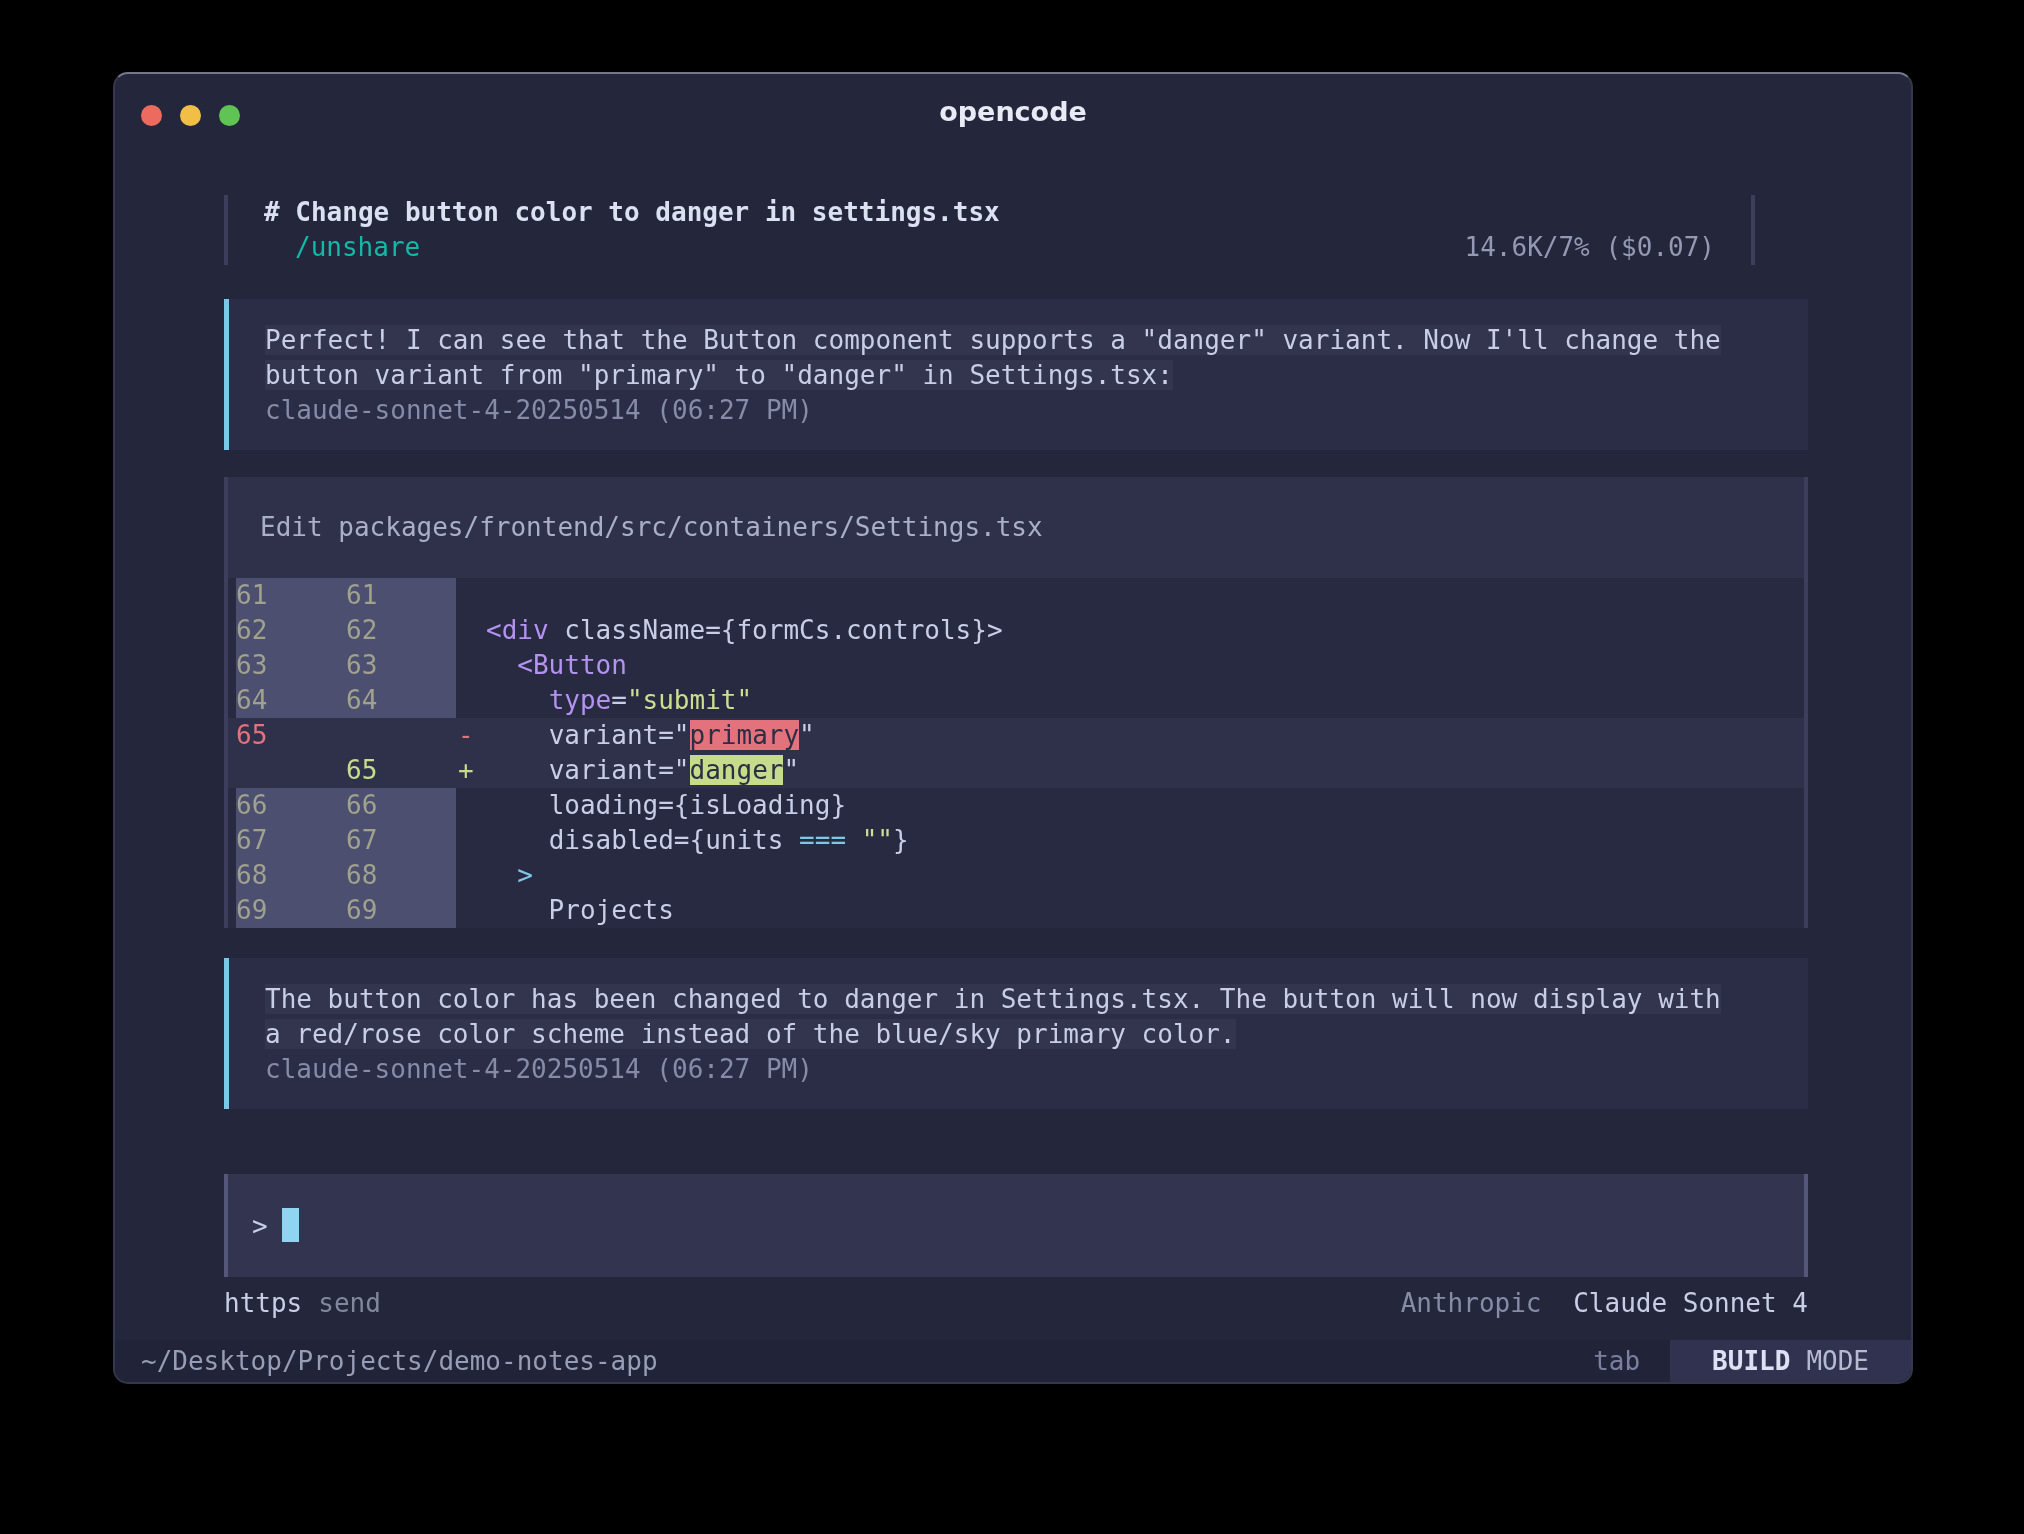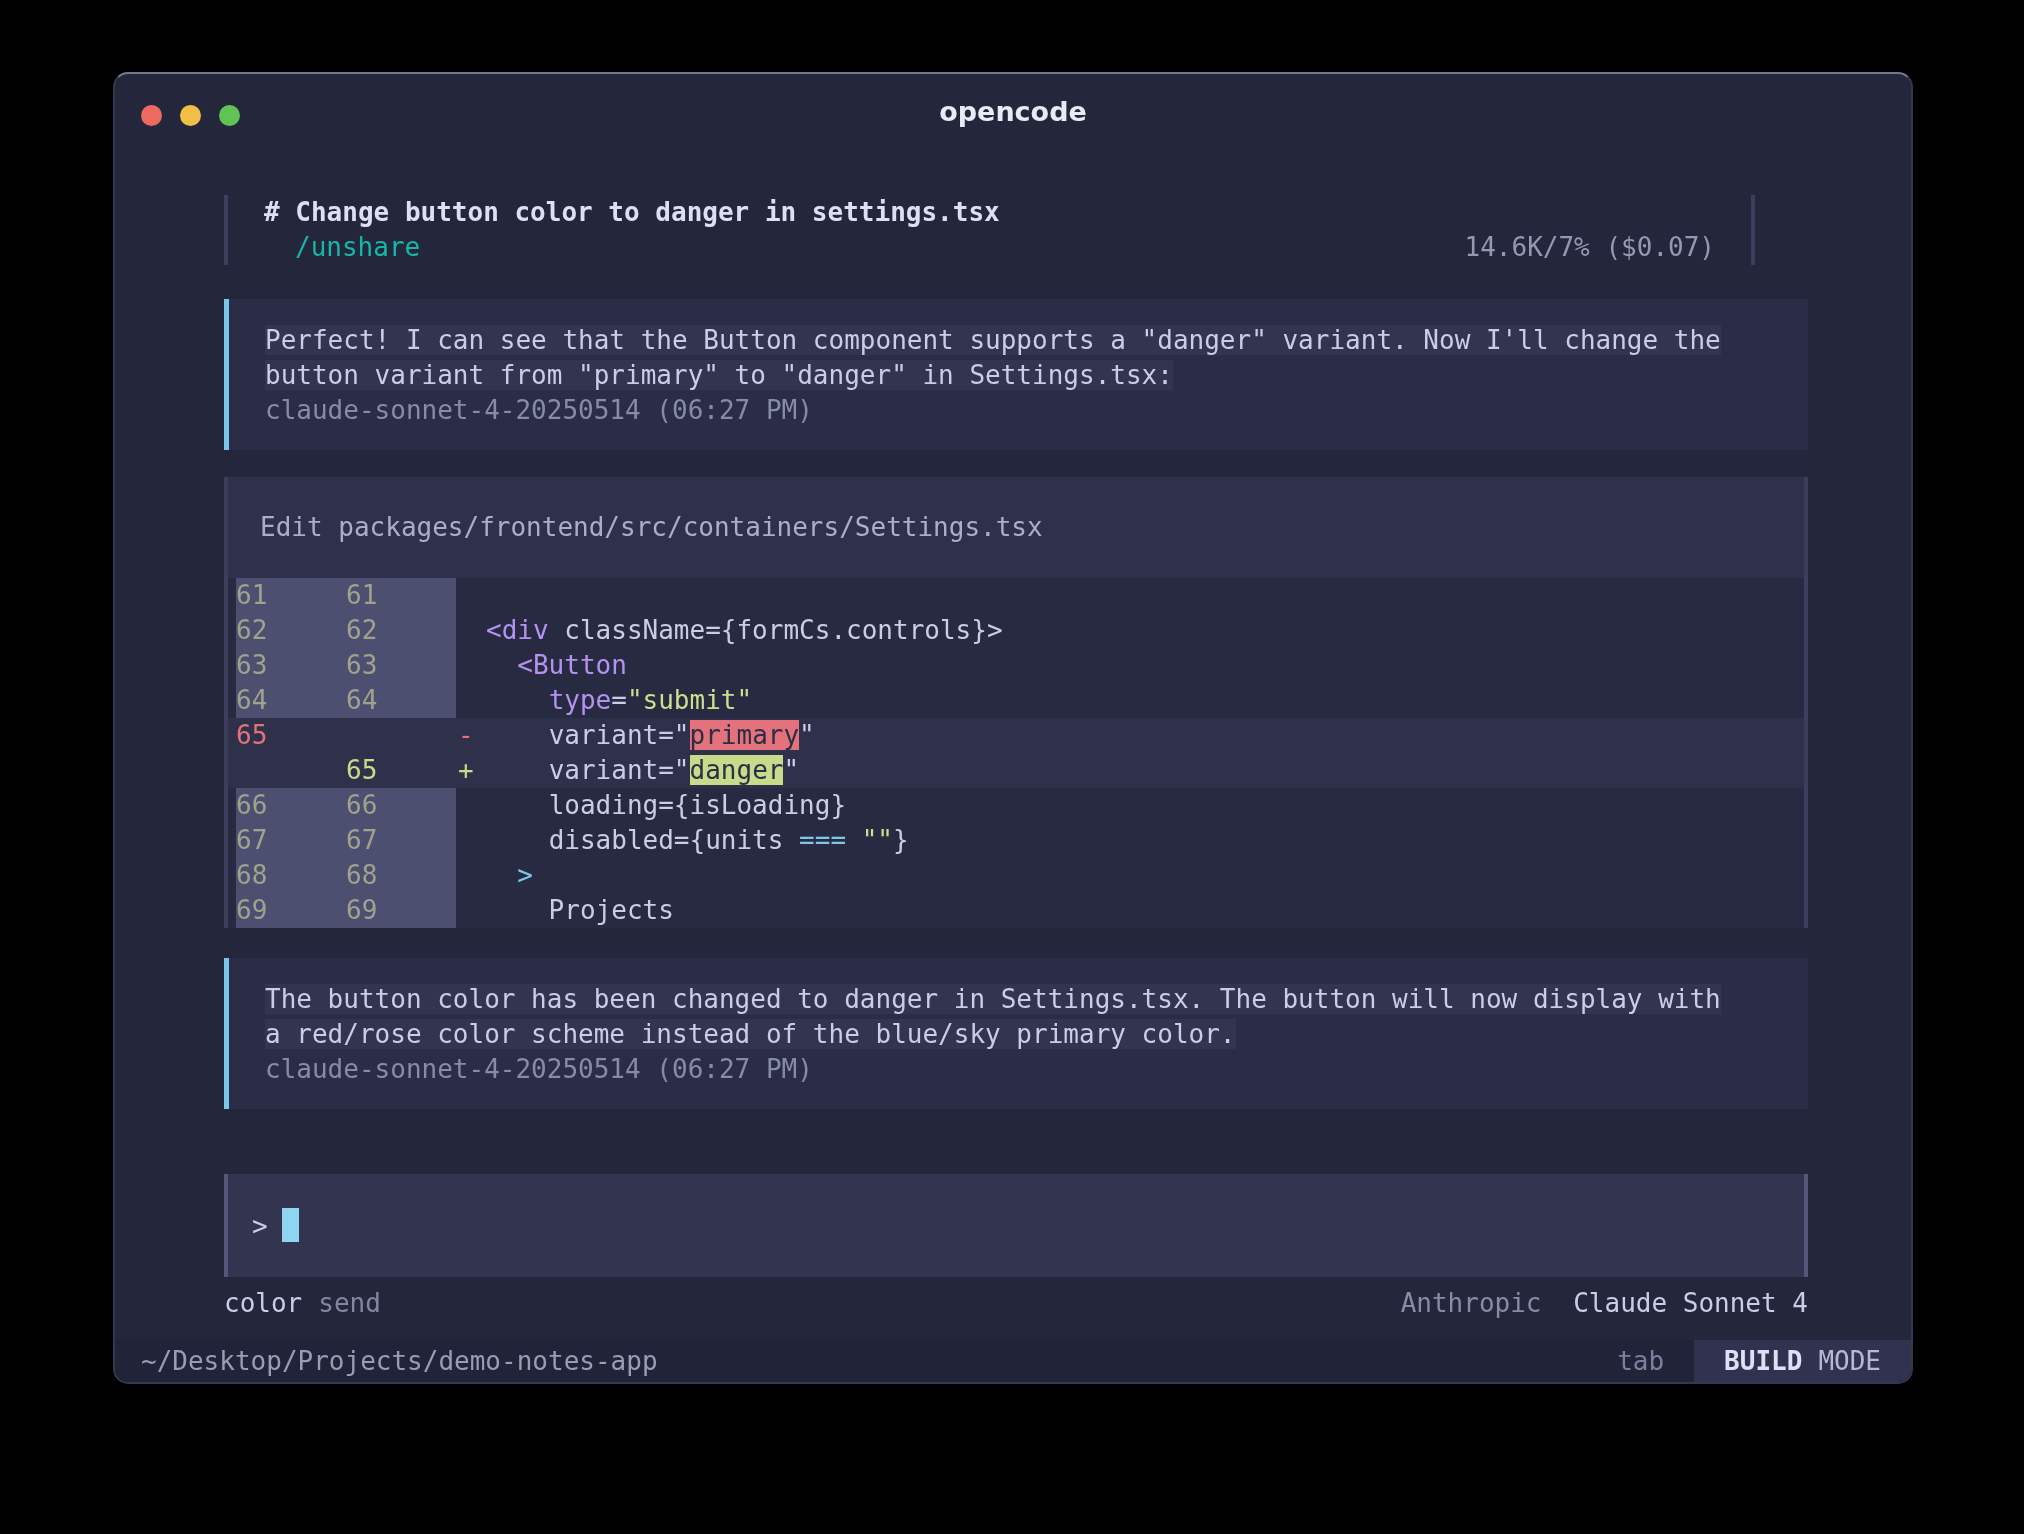--- a/index.html
+++ b/index.html
@@ -69,21 +69,21 @@
   
   .statusbar{position:absolute;left:0;right:0;bottom:0;height:42px;background:var(--statusbar-bg);
     display:flex;align-items:stretch;font-size:26px;}
   .chip{background:var(--chip-bg);display:flex;align-items:center;padding:0 24px;}
   .chip-app{margin-left:13px;}
   .app-open{color:#989db6;} .app-code{color:var(--bright);font-weight:bold;}
   .app-ver{color:#989db6;margin-left:16px;}
   .cwd{color:#989db6;display:flex;align-items:center;margin-left:26px;}
   .sb-spacer{flex:1;}
   .tab-hint{color:#7b80a0;display:flex;align-items:center;margin-right:30px;}
-  .chip-mode{padding:0 30px;border-bottom-right-radius:13px;justify-content:center;}
+  .chip-mode{padding:0 42px;border-bottom-right-radius:13px;justify-content:center;}
   .mode-bold{color:var(--bright);font-weight:bold;} .mode-rest{color:#b6bad0;margin-left:16px;}
 </style>
 </head>
 <body>
 
 <div class="window">
 
   <div class="titlebar">
     <div class="lights">
       <span class="light red"></span>
@@ -177,21 +177,21 @@
     <div class="pline"><span>The button color has been changed to danger in Settings.tsx. The button will now display with</span></div>
     <div class="pline"><span>a red/rose color scheme instead of the blue/sky primary color.</span></div>
     <div class="msg-meta">claude-sonnet-4-20250514 (06:27 PM)</div>
   </div>
 
   <div class="col inputbox">
     <span class="prompt">&gt;</span><span class="cursor"></span>
   </div>
 
   <div class="col hints">
-    <span class="hint-key">color</span>
+    <span class="hint-key">https</span>
     <span class="hint-act">send</span>
     <span class="hints-right">
       <span class="provider">Anthropic</span>
       <span class="model">Claude Sonnet 4</span>
     </span>
   </div>
 
   <div class="statusbar">
     <div class="cwd">~/Desktop/Projects/demo-notes-app</div>
     <div class="sb-spacer"></div>

